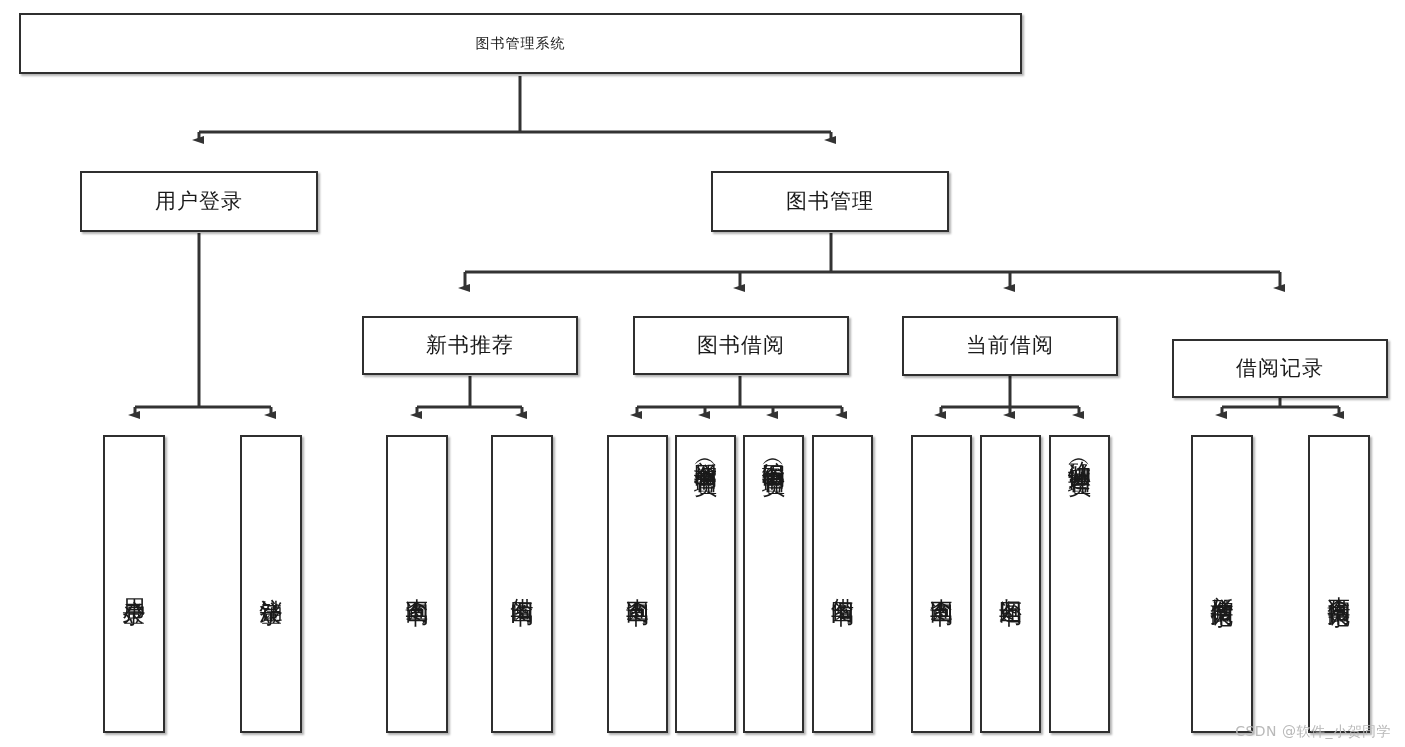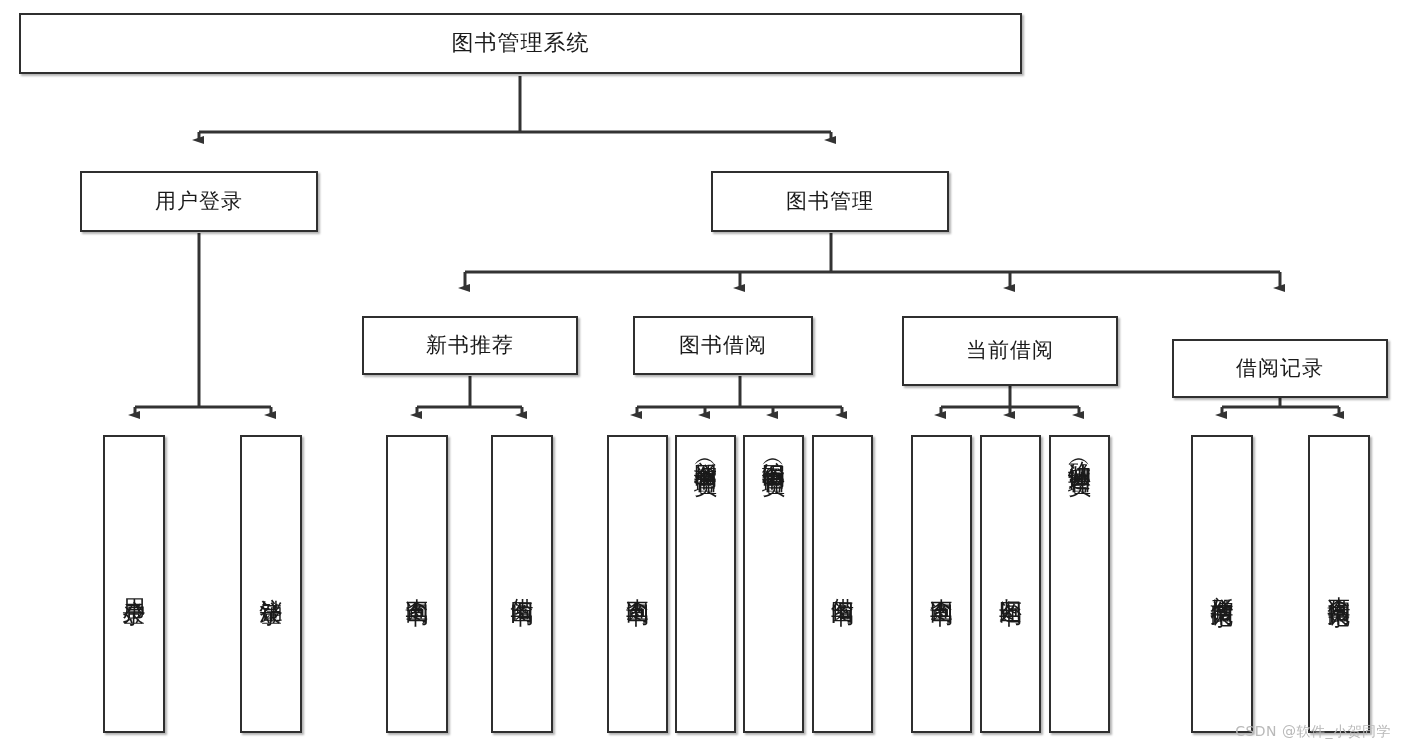--- a/index.html
+++ b/index.html
@@ -36,21 +36,21 @@
     justify-content: center;
     color: #1a1a1a;
   }
   .node .label-h {
     font-size: 21px;
     line-height: 1.1;
     letter-spacing: 1px;
     white-space: nowrap;
   }
   .node.root .label-h {
-    font-size: 22px;
+    font-size: 14px;
   }
   .node.leaf {
     align-items: flex-start;
     justify-content: center;
     padding-top: 0;
   }
   .node.leaf .label-v {
     writing-mode: vertical-rl;
     text-orientation: upright;
     font-size: 23px;
@@ -143,24 +143,24 @@
   <div class="node" style="left:80px; top:171px; width:238px; height:61px;">
     <span class="label-h">用户登录</span>
   </div>
   <div class="node" style="left:362px; top:316px; width:216px; height:59px;">
     <span class="label-h">新书推荐</span>
   </div>
 
   <div class="node" style="left:711px; top:171px; width:238px; height:61px;">
     <span class="label-h">图书管理</span>
   </div>
-  <div class="node" style="left:633px; top:316px; width:180px; height:59px;">
+  <div class="node" style="left:633px; top:316px; width:216px; height:59px;">
     <span class="label-h">图书借阅</span>
   </div>
-  <div class="node" style="left:902px; top:316px; width:216px; height:70px;font-family:Liberation Serif, serif;">
+  <div class="node" style="left:902px; top:316px; width:216px; height:60px;font-family:Liberation Serif, serif;">
     <span class="label-h">当前借阅</span>
   </div>
   <div class="node" style="left:1172px; top:316px; width:216px; height:59px;margin-top:23px;">
     <span class="label-h">借阅记录</span>
   </div>
 
   <div class="node leaf" style="left:103px; top:435px; width:62px; height:298px;">
     <div class="leaf-inner">
       <span class="label-v">用户登录</span>
     </div>

